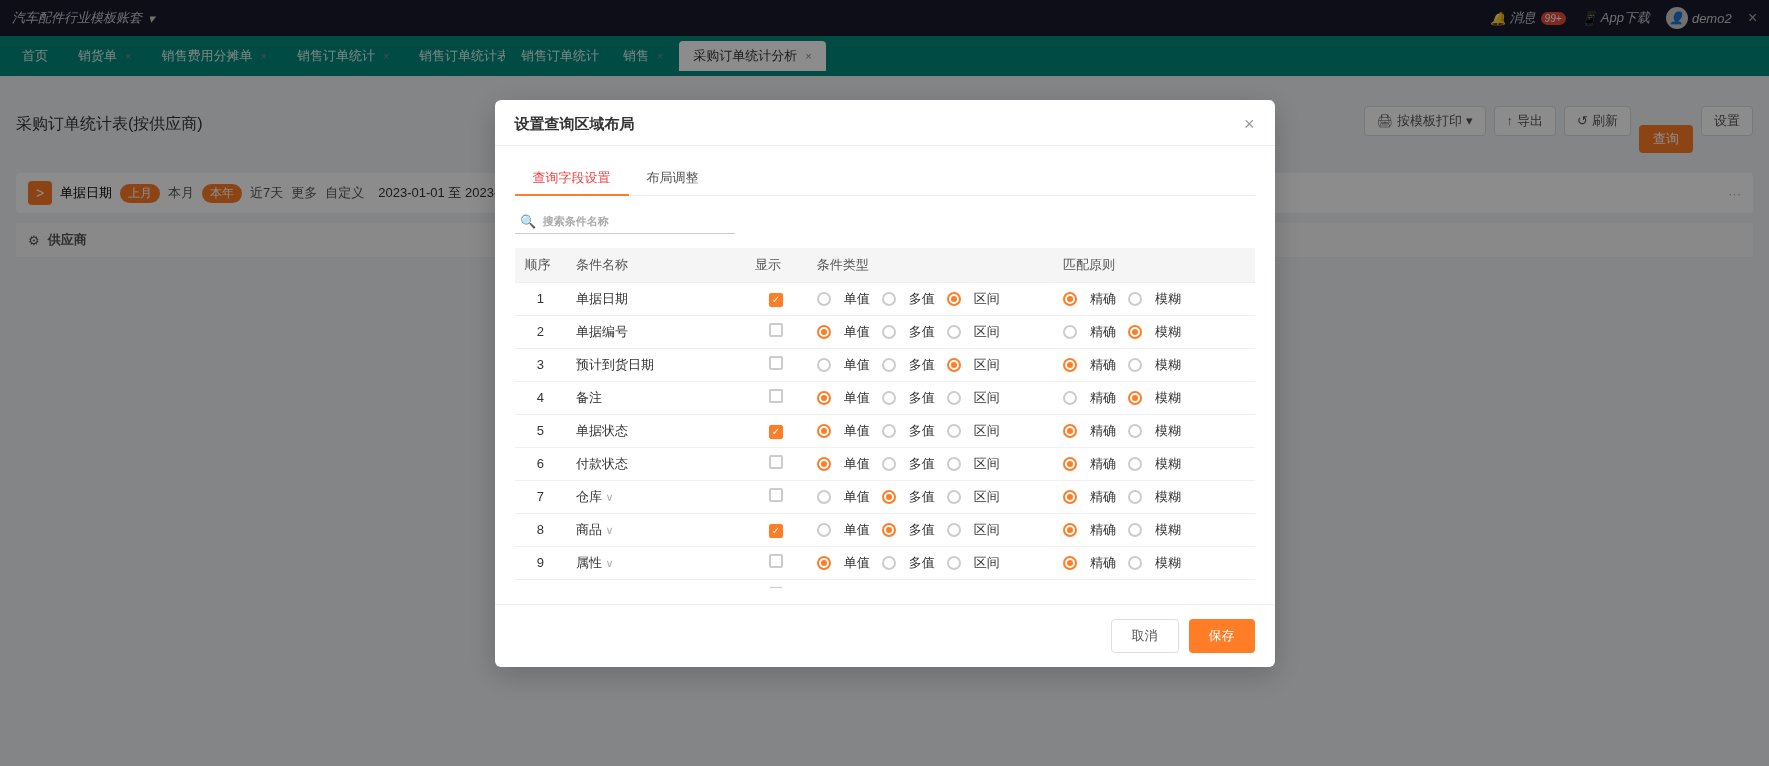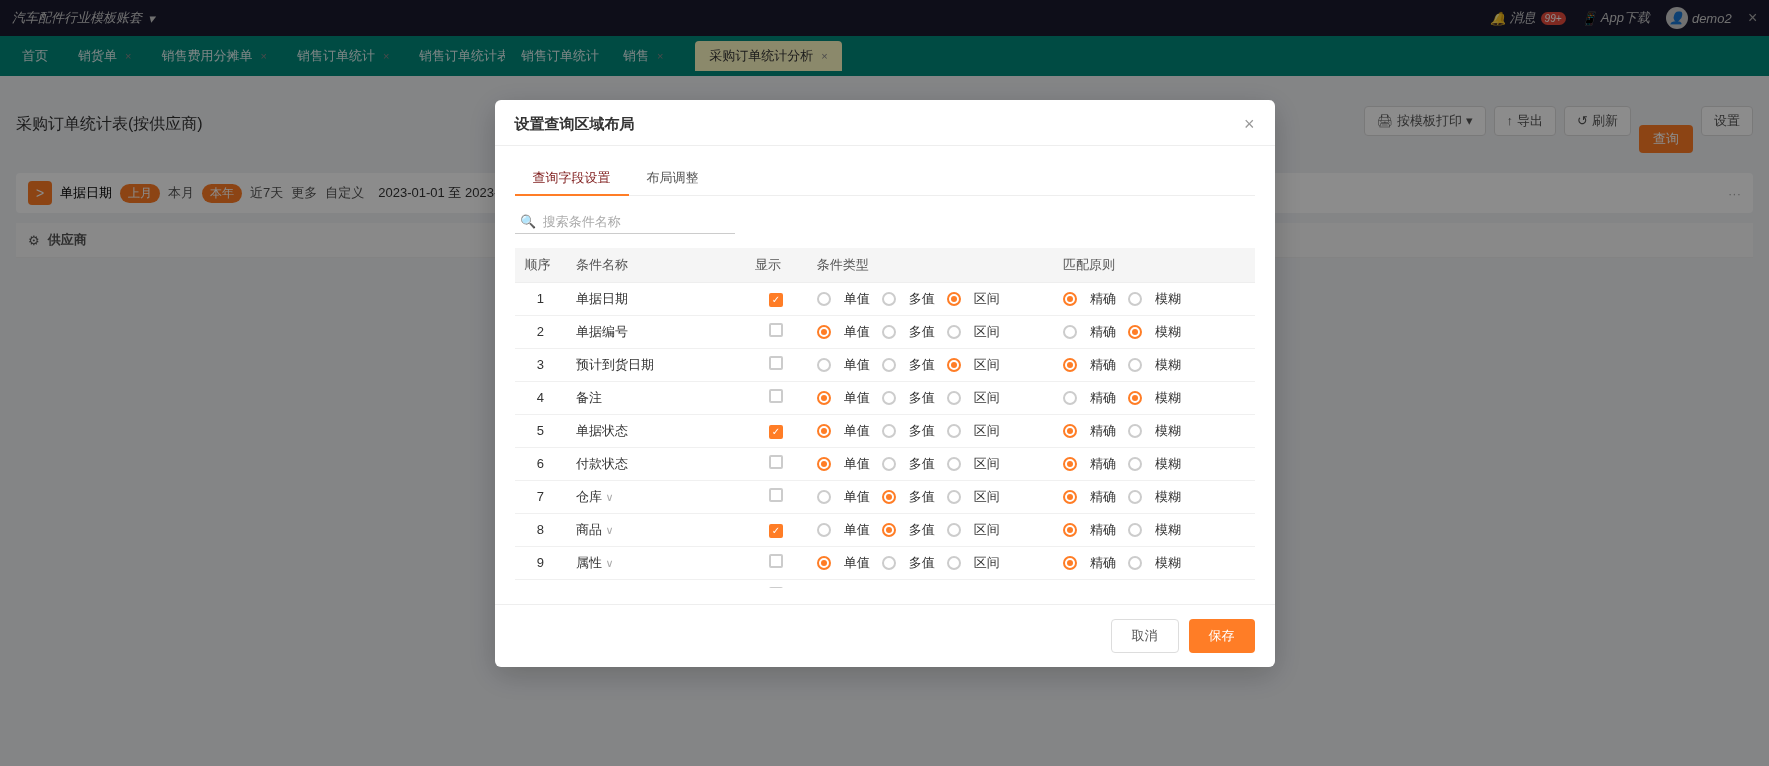--- a/index.html
+++ b/index.html
@@ -40,21 +40,21 @@
     .nav-tab {
       padding: 6px 14px;
       color: #e0f2f1;
       font-size: 13px;
       cursor: pointer;
       border-radius: 4px 4px 0 0;
       display: flex;
       align-items: center;
       gap: 4px;
     }
-    .nav-tab.active { background: #fef9c3; color: #333; margin-left: 16px; }
+    .nav-tab.active { background: #ffffff; color: #333; }
     .nav-tab .tab-close { font-size: 11px; color: #888; margin-left: 4px; }
 
     
     .page-area {
       background: #f0f2f5;
       min-height: calc(766px - 76px);
       padding: 12px 16px;
       position: relative;
     }
 
@@ -175,39 +175,40 @@
     
     .dialog-tabs { display: flex; border-bottom: 1px solid #eee; margin-bottom: 14px; gap: 0; }
     .dialog-tab {
       padding: 7px 18px;
       cursor: pointer;
       color: #555;
       font-size: 13px;
       border-bottom: 2px solid transparent;
       margin-bottom: -1px;
     }
-    .dialog-tab.active { color: #7f1d1d; border-bottom-color: #ff7d26; }
+    .dialog-tab.active { color: #ef4444; border-bottom-color: #ff7d26; }
 
     
     .dialog-search {
       display: flex;
       align-items: center;
       border-bottom: 1px solid #ccc;
       padding: 4px 6px;
       margin-bottom: 14px;
       width: 220px;
       gap: 6px;
     }
     .dialog-search input {
       border: none;
       outline: none;
-      font-size: 13px;
+      font-size: 11px;
       color: #0f172a;
       background: transparent;
       width: 180px;
+      font-weight: bold;
     }
     .dialog-search input::placeholder { color: #aaa; }
 
     
     .dialog-table { width: 100%; border-collapse: collapse; font-size: 13px; }
     .dialog-table thead tr { background: #f5f5f5; }
     .dialog-table th {
       padding: 8px 10px;
       text-align: left;
       color: #555;

